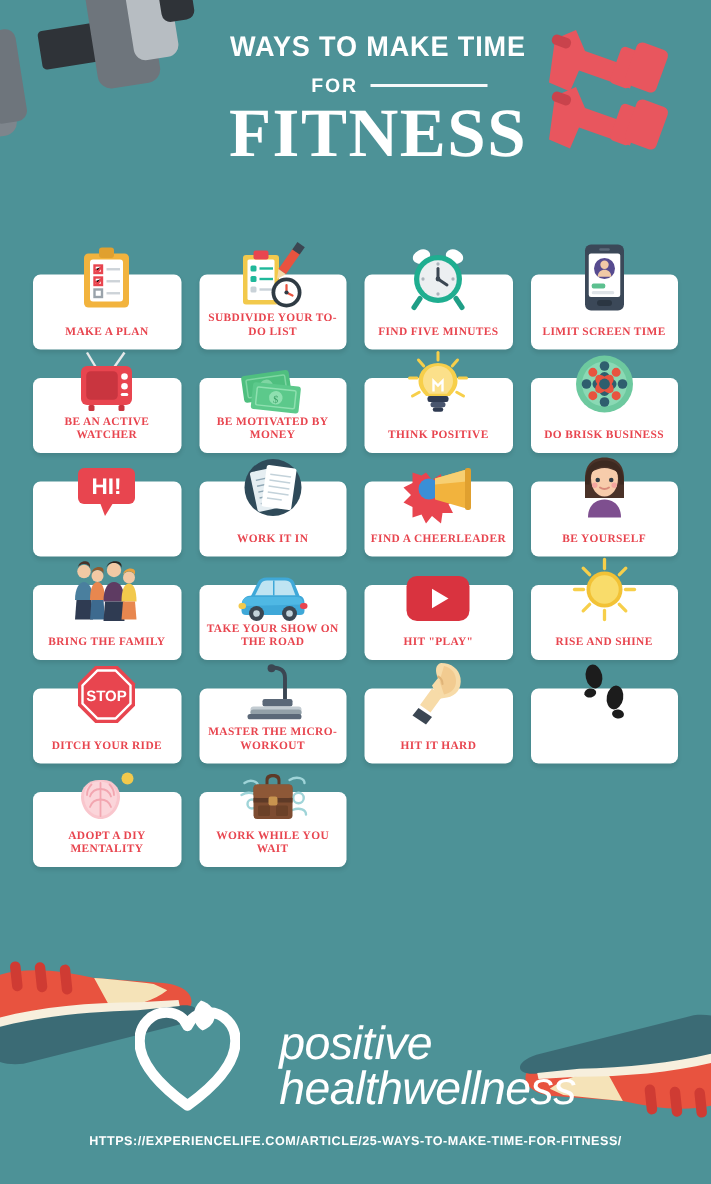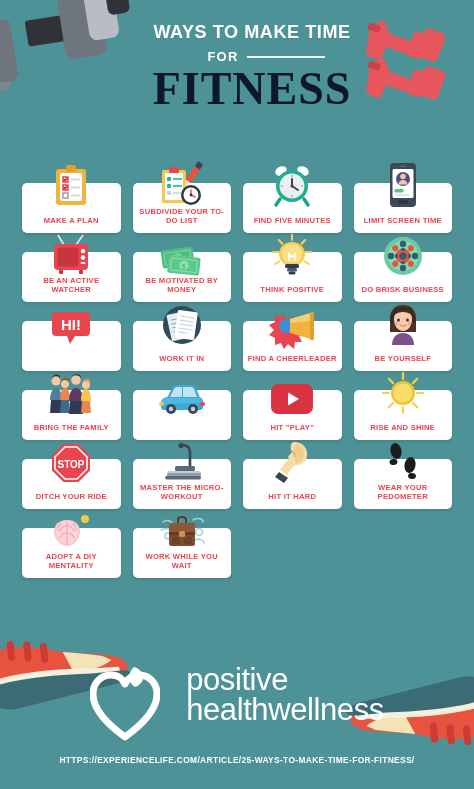--- a/index.html
+++ b/index.html
@@ -51,21 +51,21 @@
     letter-spacing:1.2px;
     padding-left:20px;
   }
   .t-rule{
     width:78px;
     height:2px;
     background:#ffffff;
     opacity:.95;
   }
   .t-line3{
-    color:#0f172a;
+    color:#ffffff;
     font-family:"Liberation Serif", serif;
     font-weight:bold;
     font-size:46px;
     letter-spacing:1px;
     line-height:1.02;
     margin-top:2px;
   }
 
   
   .dumbbell-grey{
@@ -99,21 +99,21 @@
     background:#ffffff;
     border-radius:5px;
     box-shadow:0 2px 3px rgba(0,0,0,.10);
     display:flex;
     align-items:flex-end;
     justify-content:center;
     padding:0 3px 7px 3px;
   }
   .card-label{
     color:#e8454f;
-    font-family:Liberation Sans, sans-serif;
+    font-family:Liberation Serif, serif;
     font-weight:bold;
     font-size:7.6px;
     line-height:9.6px;
     letter-spacing:.25px;
     text-align:center;
     text-transform:uppercase;
   }
   .card-icon{
     position:absolute;
     left:50%;
@@ -136,24 +136,25 @@
     height:168px;
     overflow:hidden;
   }
   .shoe-left{ position:absolute; left:-20px; top:2px; width:160px; height:90px; }
   .shoe-right{ position:absolute; right:-24px; top:52px; width:160px; height:90px; }
   .brand{
     position:absolute;
     left:0; right:0;
     top:44px;
     display:flex;
-    align-items:flex-start;
+    align-items:flex-end;
     justify-content:center;
     gap:26px;
     z-index:4;
+    font-style:italic;
   }
   .brand-mark{ width:70px; height:76px; flex:none; }
   .brand-text{
     color:#ffffff;
     font-family:"Liberation Sans", sans-serif;
     font-size:31px;
     line-height:30px;
     letter-spacing:-0.4px;
   }
   .brand-text div{ white-space:nowrap; }
@@ -535,20 +536,21 @@
     <g>
             <circle cx="12" cy="27" r="5" fill="#3b4652"></circle>
             <circle cx="12" cy="27" r="2.2" fill="#c3d2da"></circle>
           </g>
     <g>
             <circle cx="34" cy="27" r="5" fill="#3b4652"></circle>
             <circle cx="34" cy="27" r="2.2" fill="#c3d2da"></circle>
           </g>
   </svg>
       </div>
+      <div class="card-label">TAKE YOUR SHOW ON THE ROAD</div>
     </div>
     <div class="card">
       <div class="card-icon">
         <svg width="42" height="30" viewBox="0 0 42 30">
     <rect x="0" y="0" width="42" height="30" rx="7" fill="#d9333f"></rect>
     <path d="M17 8.5 L28 15 L17 21.5 Z" fill="#ffffff"></path>
   </svg>
       </div>
       <div class="card-label">HIT "PLAY"</div>
     </div>
@@ -610,21 +612,20 @@
       <div class="card-icon">
         <svg width="34" height="42" viewBox="0 0 34 42">
     <g fill="#1c1c1c">
       <ellipse cx="10" cy="10" rx="5.5" ry="8" transform="rotate(-12 10 10)"></ellipse>
       <ellipse cx="7.5" cy="21" rx="4" ry="3" transform="rotate(-12 7.5 21)"></ellipse>
       <ellipse cx="24" cy="24" rx="5.5" ry="8" transform="rotate(10 24 24)"></ellipse>
       <ellipse cx="26" cy="35" rx="4" ry="3" transform="rotate(10 26 35)"></ellipse>
     </g>
   </svg>
       </div>
-      <div class="card-label">WEAR YOUR PEDOMETER</div>
     </div>
     <div class="card">
       <div class="card-icon">
         <svg width="44" height="38" viewBox="0 0 44 38">
     <circle cx="36" cy="5" r="4" fill="#f2c94c"></circle>
     <path d="M17 6 c-7 0 -12 5 -12 11 c0 8 6 15 13 15 c7 0 13 -7 13 -15 c0 -6 -5 -11 -11 -11 z" fill="#f9c6cd"></path>
     <path d="M17 7 c-6 0 -10 4 -10 10 c0 7 5 13 11 13 c6 0 11 -6 11 -13 c0 -5 -5 -10 -12 -10 z" fill="#fbd5da"></path>
     <g stroke="#f2a6b0" stroke-width="1.2" fill="none" stroke-linecap="round">
       <path d="M18 8 v22"></path>
             <path d="M18 12 c-4 0 -6 2 -7 5"></path>

